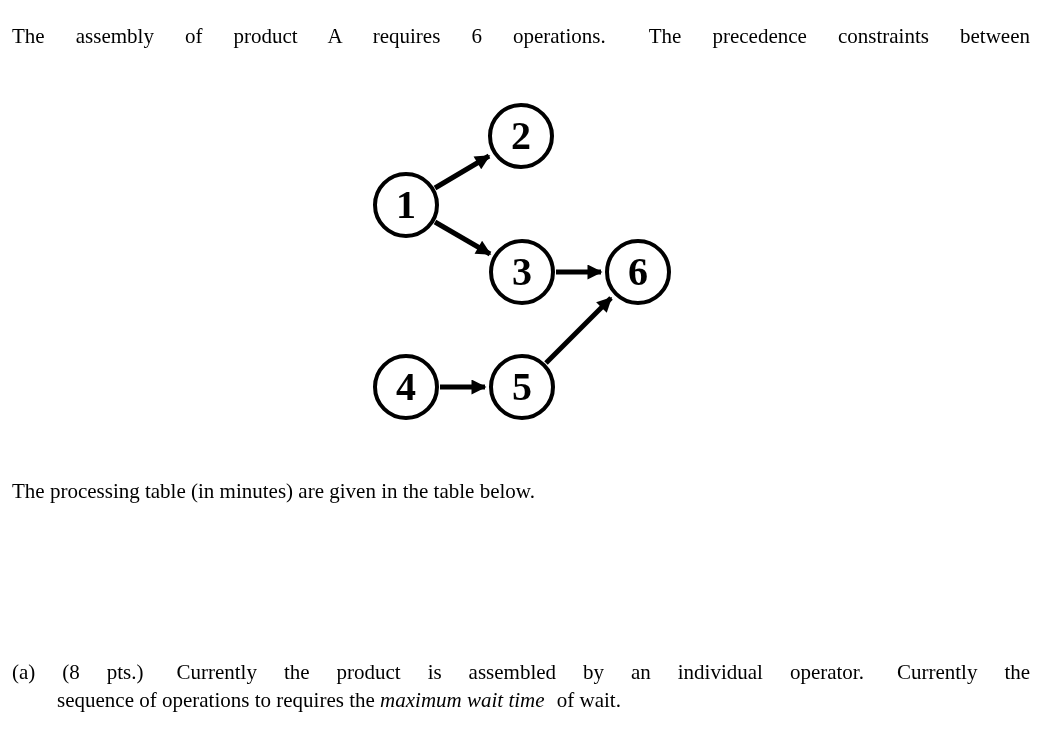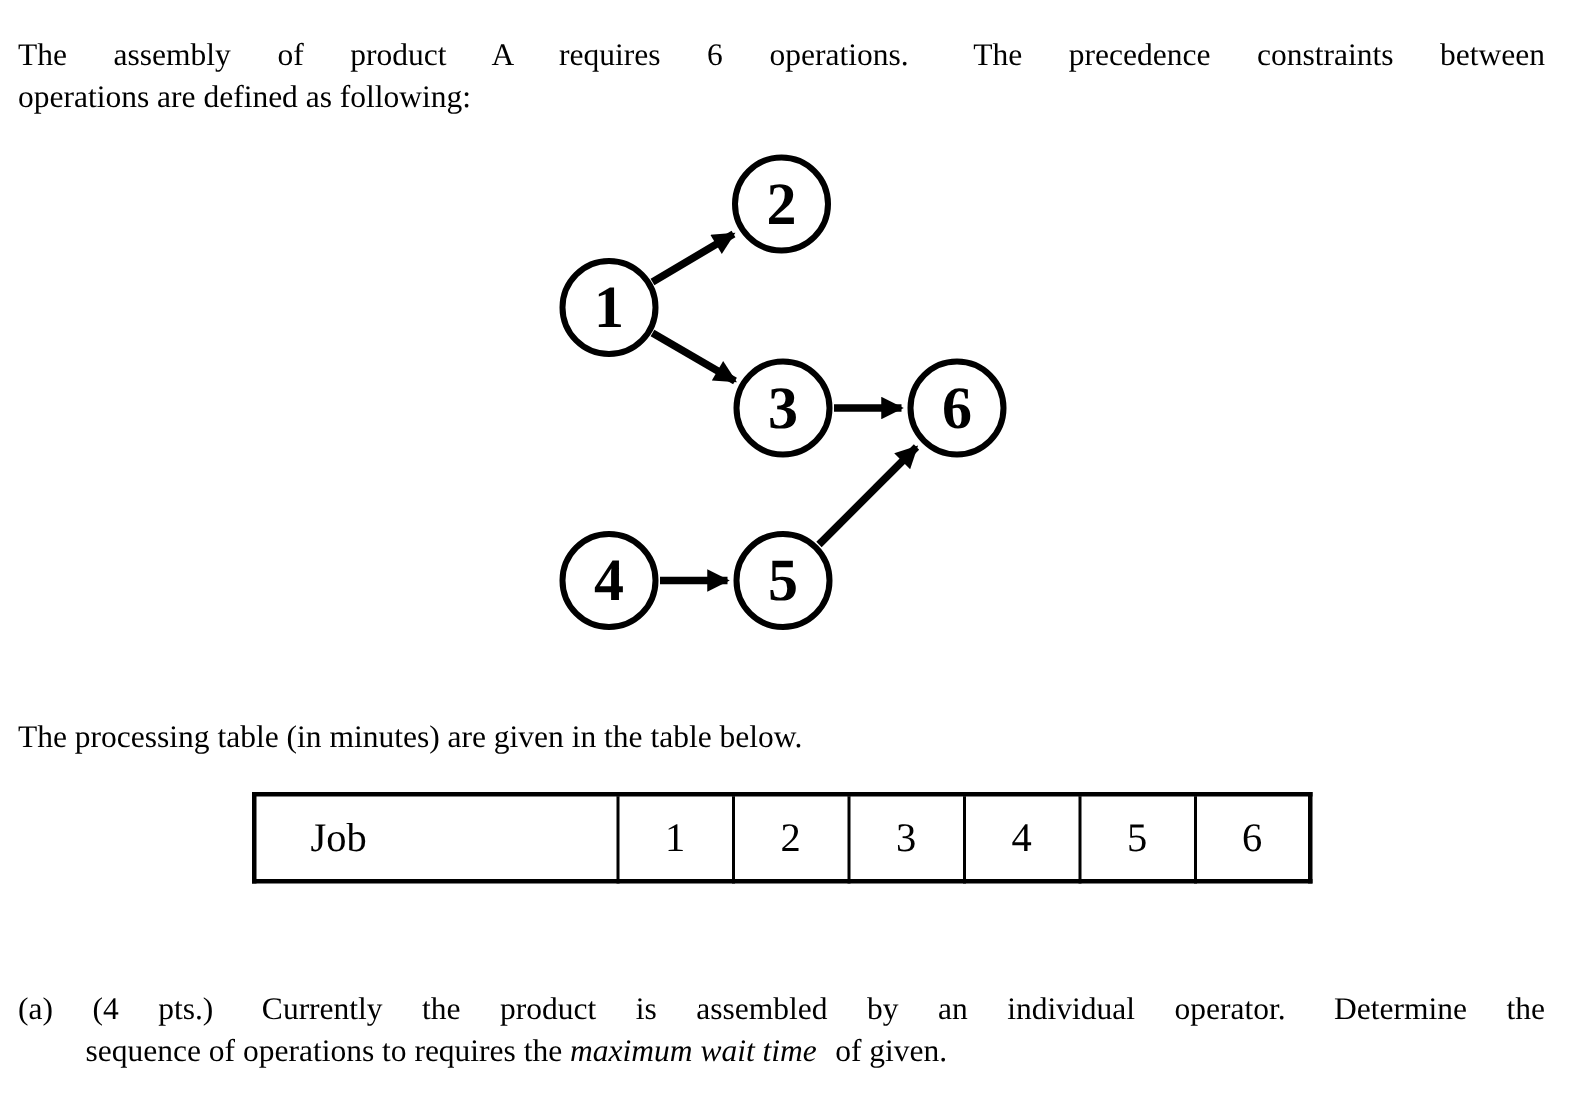--- a/index.html
+++ b/index.html
@@ -97,23 +97,20 @@
 </head>
 <body>
 
 <div class="page">
 
   <div class="para p-intro">
     <div class="line justify">
       <span>The assembly of product A requires 6 operations.</span>
       <span class="sent-gap">The precedence constraints between</span>
     </div>
-    <div class="line">
-      <span>operations are defined as following:</span>
-    </div>
   </div>
 
   <div class="diagram">
     <svg class="edges-svg" viewBox="0 0 1050 736" xmlns="http://www.w3.org/2000/svg">
       <defs>
         <marker id="ah" viewBox="0 0 10 10" refX="9" refY="5" markerWidth="3.4" markerHeight="3.0" orient="auto">
           <path d="M0,0 L10,5 L0,10 Z" fill="#000000"></path>
         </marker>
       </defs>
       <line x1="435" y1="188" x2="489" y2="156" stroke="#000000" stroke-width="5" marker-end="url(#ah)"></line>
@@ -151,39 +148,30 @@
     <colgroup>
       <col style="width:242px;">
       <col style="width:77px;">
         <col style="width:77px;">
         <col style="width:77px;">
       <col style="width:77px;">
         <col style="width:77px;">
         <col style="width:77px;">
     </colgroup>
     <tbody>
-      <tr>
-        <td class="hdr">Job</td>
-        <td class="num">1</td>
-        <td class="num">2</td>
-        <td class="num">3</td>
-        <td class="num">4</td>
-        <td class="num">5</td>
-        <td class="num">6</td>
-      </tr>
     </tbody>
   </table>
 
   <div class="para p-qa">
     <div class="line justify">
       <span>(a)</span>
-      <span>(4 pts.)</span>
+      <span>(8 pts.)</span>
       <span class="gap-sm">Currently the product is assembled by an individual operator.</span>
-      <span class="gap-sm">Determine the</span>
+      <span class="gap-sm">Currently the</span>
     </div>
     <div class="line indent">
       <span>sequence of operations to requires the</span>
       <span class="italic gap-after">maximum wait time</span>
-      <span>of given.</span>
+      <span>of wait.</span>
     </div>
   </div>
 
 </div>
 
 </body></html>

